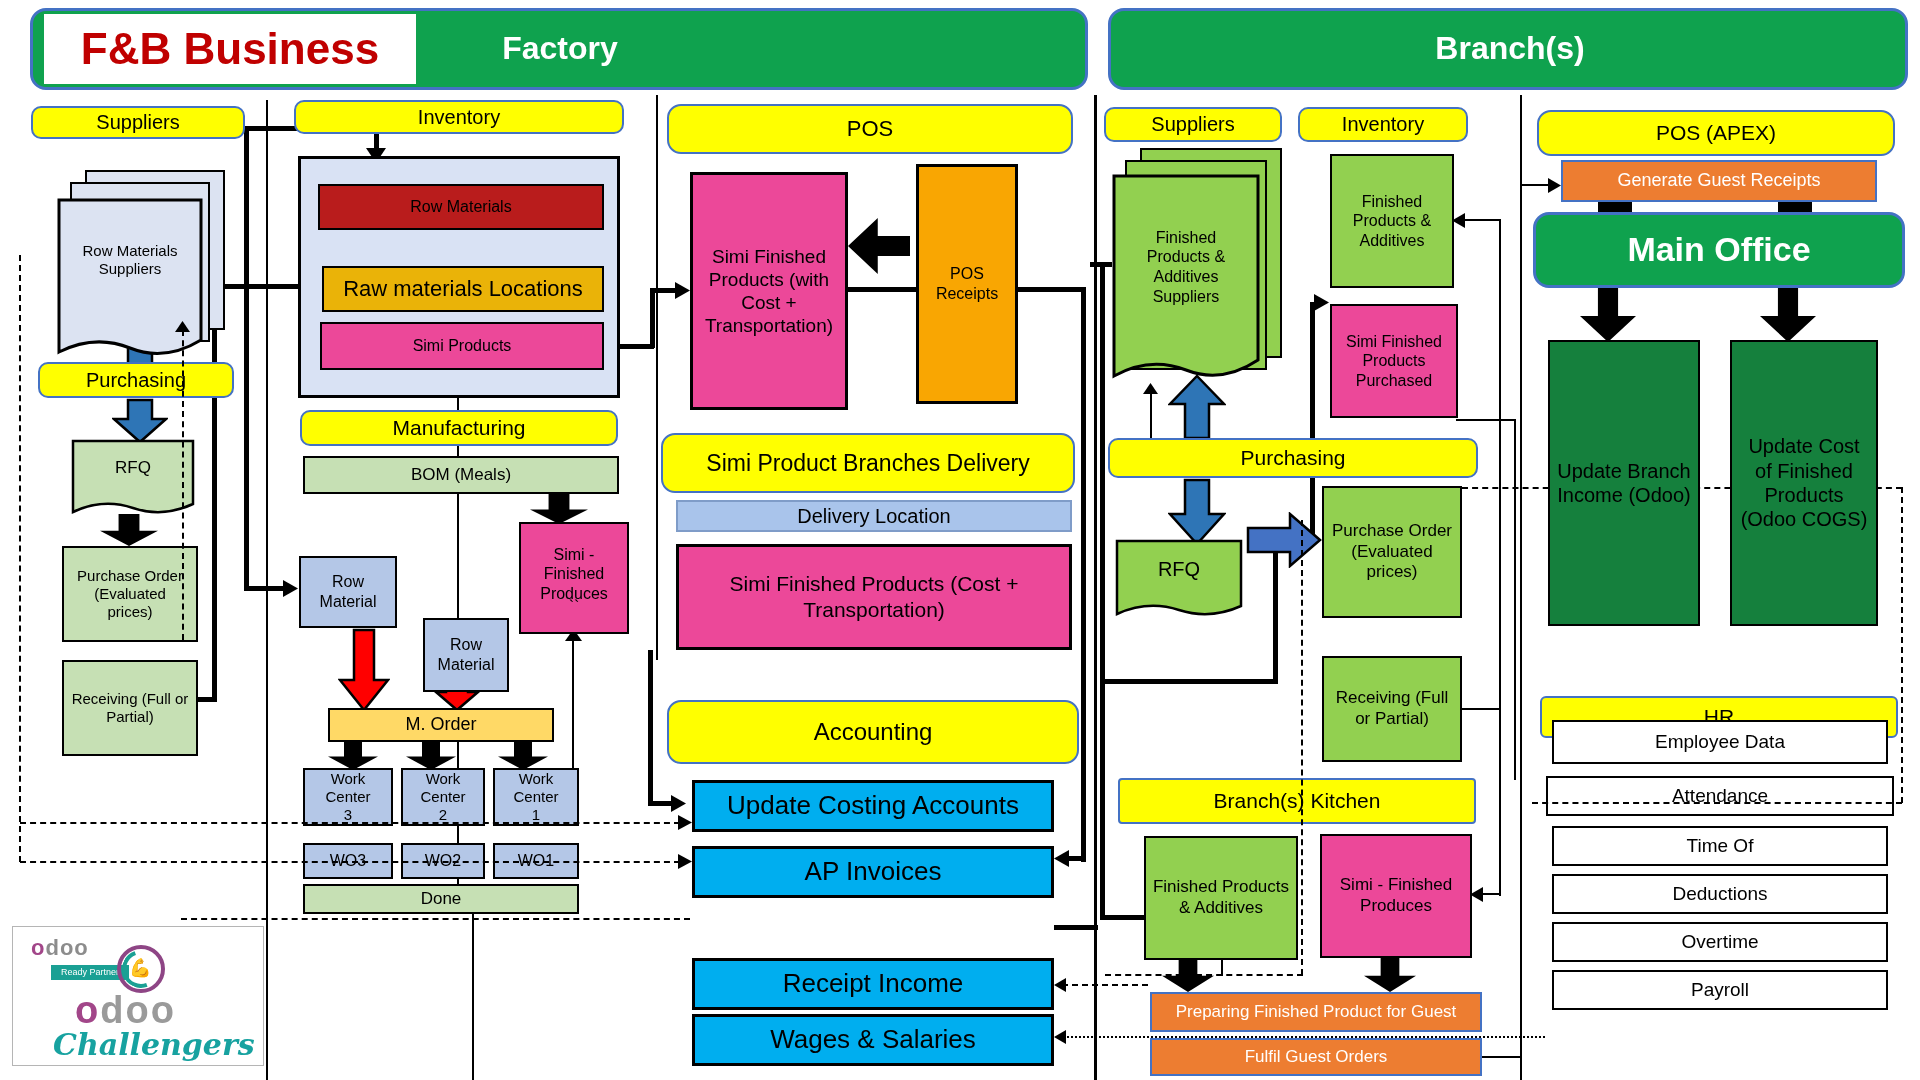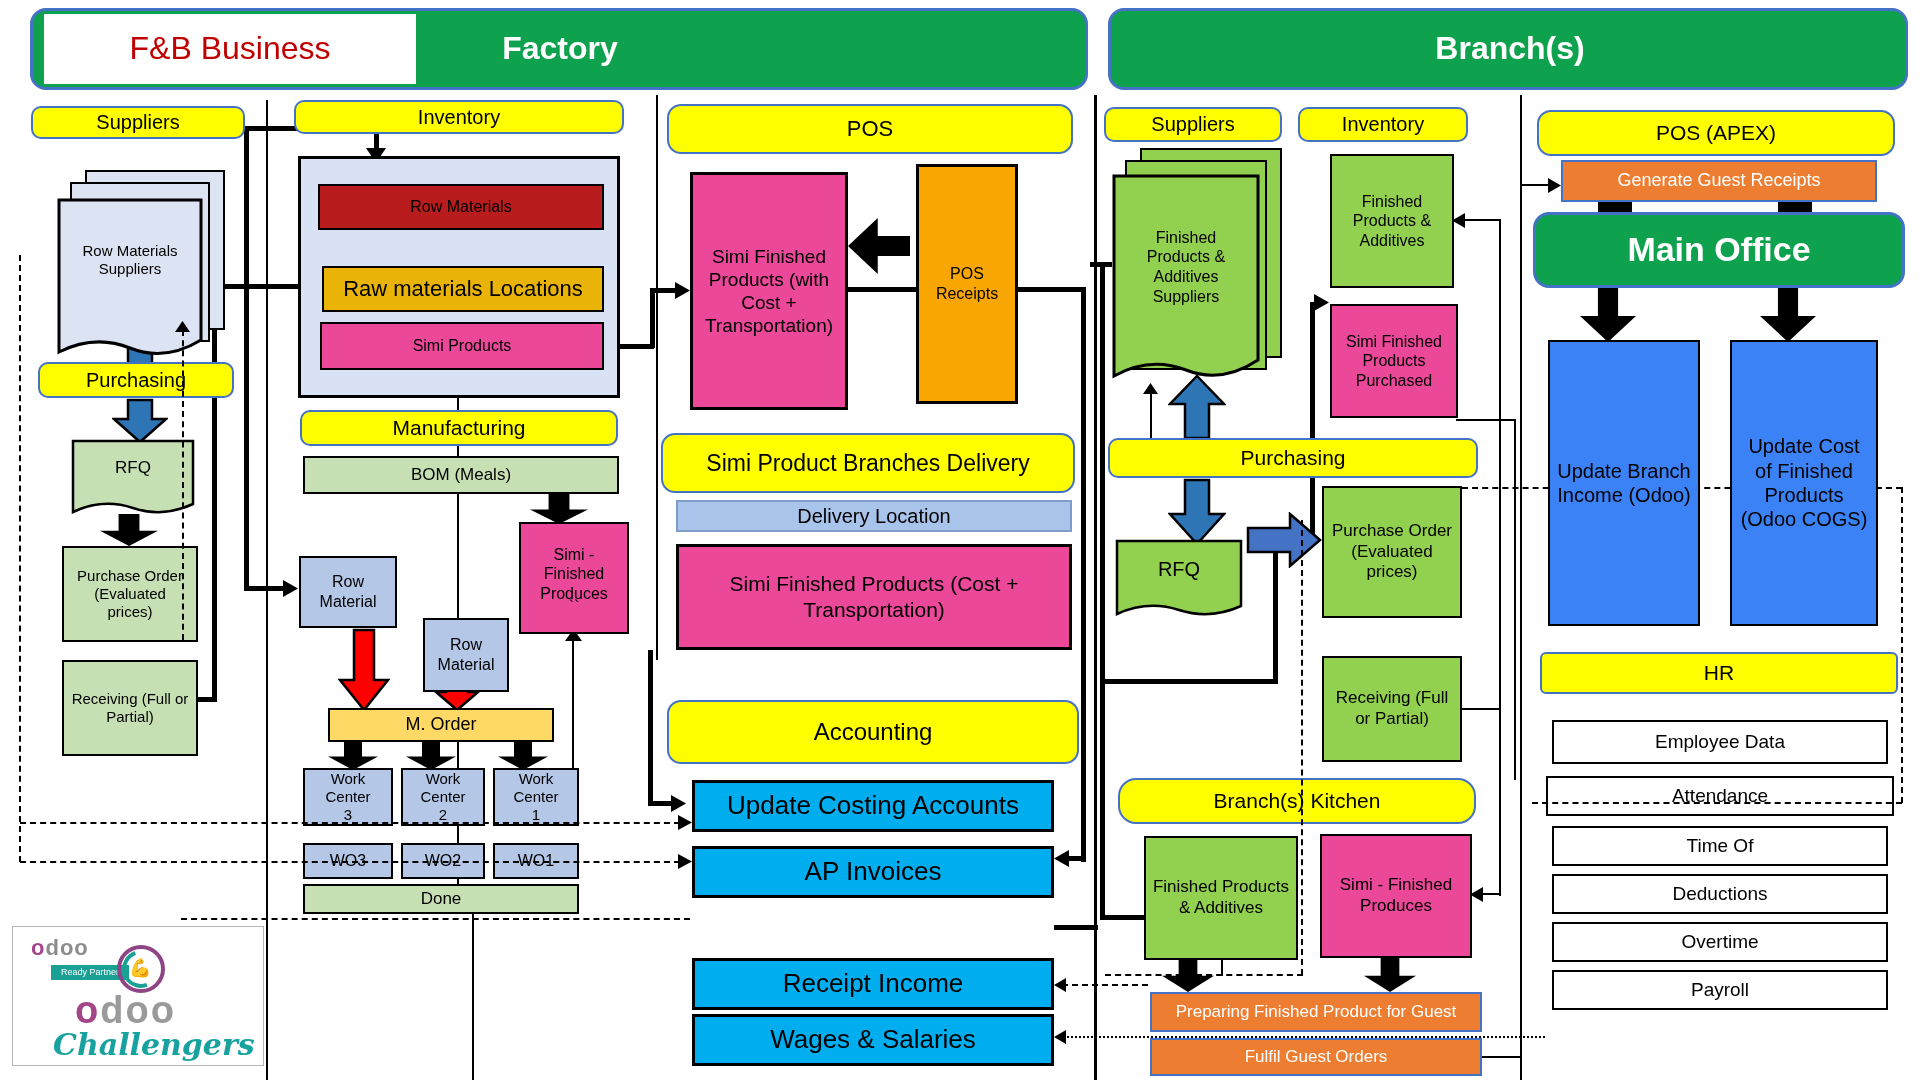--- a/index.html
+++ b/index.html
@@ -8,21 +8,21 @@
   .c{display:flex;align-items:center;justify-content:center;text-align:center;line-height:1.22;padding:2px 6px}
   .yellow{background:#FFFF00;border:2px solid #4472C4;border-radius:10px;font-size:20px}
   .box{border:2px solid #000}
   .g1{background:#C6E0B4}
   .g2{background:#92D050}
   .peach{background:#ec4899}
   .b1{background:#b91c1c}
   .b2{background:#B4C7E7}
   .b3{background:#eab308}
   .cyan{background:#00AEEF;border:3px solid #000;font-size:26px}
-  .gold{background:#3b82f6;border:2px solid #000}
+  .gold{background:#15803d;border:2px solid #000}
   .orangebar{background:#ED7D31;border:2px solid #4472C4;color:#fff}
   .whiterow{background:#fff;border:2px solid #000;font-size:19px}
   .hdr{background:#0FA24E;border:3px solid #4472C4;border-radius:16px}
   .hdrtxt{color:#fff;font-weight:bold;font-size:32px}
   .ln{background:#000}
   .dh{height:0;border-top:2px dashed #000}
   .dv{width:0;border-left:2px dashed #000}
   .doth{height:0;border-top:2px dotted #000}
   .blk{background:#000}
   .tu{clip-path:polygon(50% 0,100% 100%,0 100%)}
@@ -132,21 +132,21 @@
     </svg>
   <svg class="a" style="left:338px;top:628px" width="52" height="84" viewBox="0 0 52 84">
       <polygon points="26,82 2,52 16,52 16,2 36,2 36,52 50,52" fill="#FF0000" stroke="#000" stroke-width="2.5"></polygon>
     </svg>
   <svg class="a" style="left:434px;top:670px" width="46" height="42" viewBox="0 0 46 42">
       <polygon points="23,40 2,22 12,22 12,2 34,2 34,22 44,22" fill="#FF0000" stroke="#000" stroke-width="2.5"></polygon>
     </svg>
 
   <div class="a hdr" style="left:30px;top:8px;width:1058px;height:82px"></div>
   <div class="a c" style="left:44px;top:14px;width:372px;height:70px;background:#fff">
-    <span style="color:#C00000;font-weight:normal;font-size:32px">F&amp;B Business</span>
+    <span style="color:#C00000;font-weight:bold;font-size:44px">F&amp;B Business</span>
   </div>
   <div class="a c hdrtxt" style="left:420px;top:18px;width:280px;height:62px">Factory</div>
   <div class="a hdr" style="left:1108px;top:8px;width:800px;height:82px"></div>
   <div class="a c hdrtxt" style="left:1360px;top:18px;width:300px;height:62px">Branch(s)</div>
 
   <div class="a c yellow" style="left:31px;top:106px;width:214px;height:33px">Suppliers</div>
   <div class="a box" style="left:85px;top:170px;width:140px;height:160px;background:#DCE3F2"></div>
   <div class="a box" style="left:70px;top:182px;width:140px;height:160px;background:#DCE3F2"></div>
   <svg class="a" style="left:55px;top:196px" width="150" height="170" viewBox="0 0 150 170">
       <path d="M4 4 H146 V144 Q110 166 75 152 Q40 138 4 156 Z" fill="#DCE3F2" stroke="#000" stroke-width="3"></path>
@@ -207,32 +207,32 @@
       <path d="M3 3 H127 V68 Q96 82 65 72 Q34 62 3 76 Z" fill="#92D050" stroke="#000" stroke-width="2.5"></path>
     </svg>
   <div class="a c" style="left:1114px;top:548px;width:130px;height:42px;font-size:20px">RFQ</div>
   <div class="a c box g2" style="left:1322px;top:486px;width:140px;height:132px;font-size:17px">Purchase Order (Evaluated prices)</div>
   <div class="a c box g2" style="left:1322px;top:656px;width:140px;height:106px;font-size:17px">Receiving (Full or Partial)</div>
 
   <div class="a c yellow" style="left:1298px;top:107px;width:170px;height:35px">Inventory</div>
   <div class="a c box g2" style="left:1330px;top:154px;width:124px;height:134px;font-size:16px">Finished Products &amp; Additives</div>
   <div class="a c box peach" style="left:1330px;top:304px;width:128px;height:114px;font-size:16px">Simi Finished Products Purchased</div>
 
-  <div class="a c yellow" style="left:1118px;top:778px;width:358px;height:46px;font-size:21px;border-radius:18px">Branch(s) Kitchen</div>
+  <div class="a c yellow" style="left:1118px;top:778px;width:358px;height:46px;font-size:21px;border-radius:4px">Branch(s) Kitchen</div>
   <div class="a c box g2" style="left:1144px;top:836px;width:154px;height:124px;font-size:17px">Finished Products &amp; Additives</div>
   <div class="a c box peach" style="left:1320px;top:834px;width:152px;height:124px;font-size:17px">Simi - Finished Produces</div>
   <div class="a c orangebar" style="left:1150px;top:992px;width:332px;height:40px;font-size:17px">Preparing Finished Product for Guest</div>
   <div class="a c orangebar" style="left:1150px;top:1038px;width:332px;height:38px;font-size:17px">Fulfil Guest Orders</div>
 
   <div class="a c yellow" style="left:1537px;top:110px;width:358px;height:46px;font-size:21px;border-radius:14px">POS (APEX)</div>
   <div class="a c orangebar" style="left:1561px;top:160px;width:316px;height:42px;font-size:18px">Generate Guest Receipts</div>
   <div class="a c" style="left:1533px;top:212px;width:372px;height:76px;background:#0FA24E;border:3px solid #4472C4;border-radius:16px;color:#fff;font-weight:bold;font-size:34px">Main Office</div>
   <div class="a c gold" style="left:1548px;top:340px;width:152px;height:286px;font-size:20px">Update Branch Income (Odoo)</div>
   <div class="a c gold" style="left:1730px;top:340px;width:148px;height:286px;font-size:20px">Update Cost of Finished Products (Odoo COGS)</div>
-  <div class="a c yellow" style="left:1540px;top:652px;width:358px;height:42px;font-size:21px;border-radius:6px">HR</div>
+  <div class="a c yellow" style="left:1540px;top:696px;width:358px;height:42px;font-size:21px;border-radius:6px">HR</div>
   <div class="a c whiterow" style="left:1552px;top:720px;width:336px;height:44px">Employee Data</div>
   <div class="a c whiterow" style="left:1546px;top:776px;width:348px;height:40px">Attendance</div>
   <div class="a c whiterow" style="left:1552px;top:826px;width:336px;height:40px">Time Of</div>
   <div class="a c whiterow" style="left:1552px;top:874px;width:336px;height:40px">Deductions</div>
   <div class="a c whiterow" style="left:1552px;top:922px;width:336px;height:40px">Overtime</div>
   <div class="a c whiterow" style="left:1552px;top:970px;width:336px;height:40px">Payroll</div>
 
   <div class="a" style="left:12px;top:926px;width:252px;height:140px;background:#fff;border:1px solid #b5b5b5">
     <span class="a odoo-sm fl" style="left:18px;top:8px">odoo</span>
     <span class="a c" style="left:38px;top:38px;width:78px;height:15px;background:#1AA094;color:#fff;font-size:9px;padding:0">Ready Partner</span>

